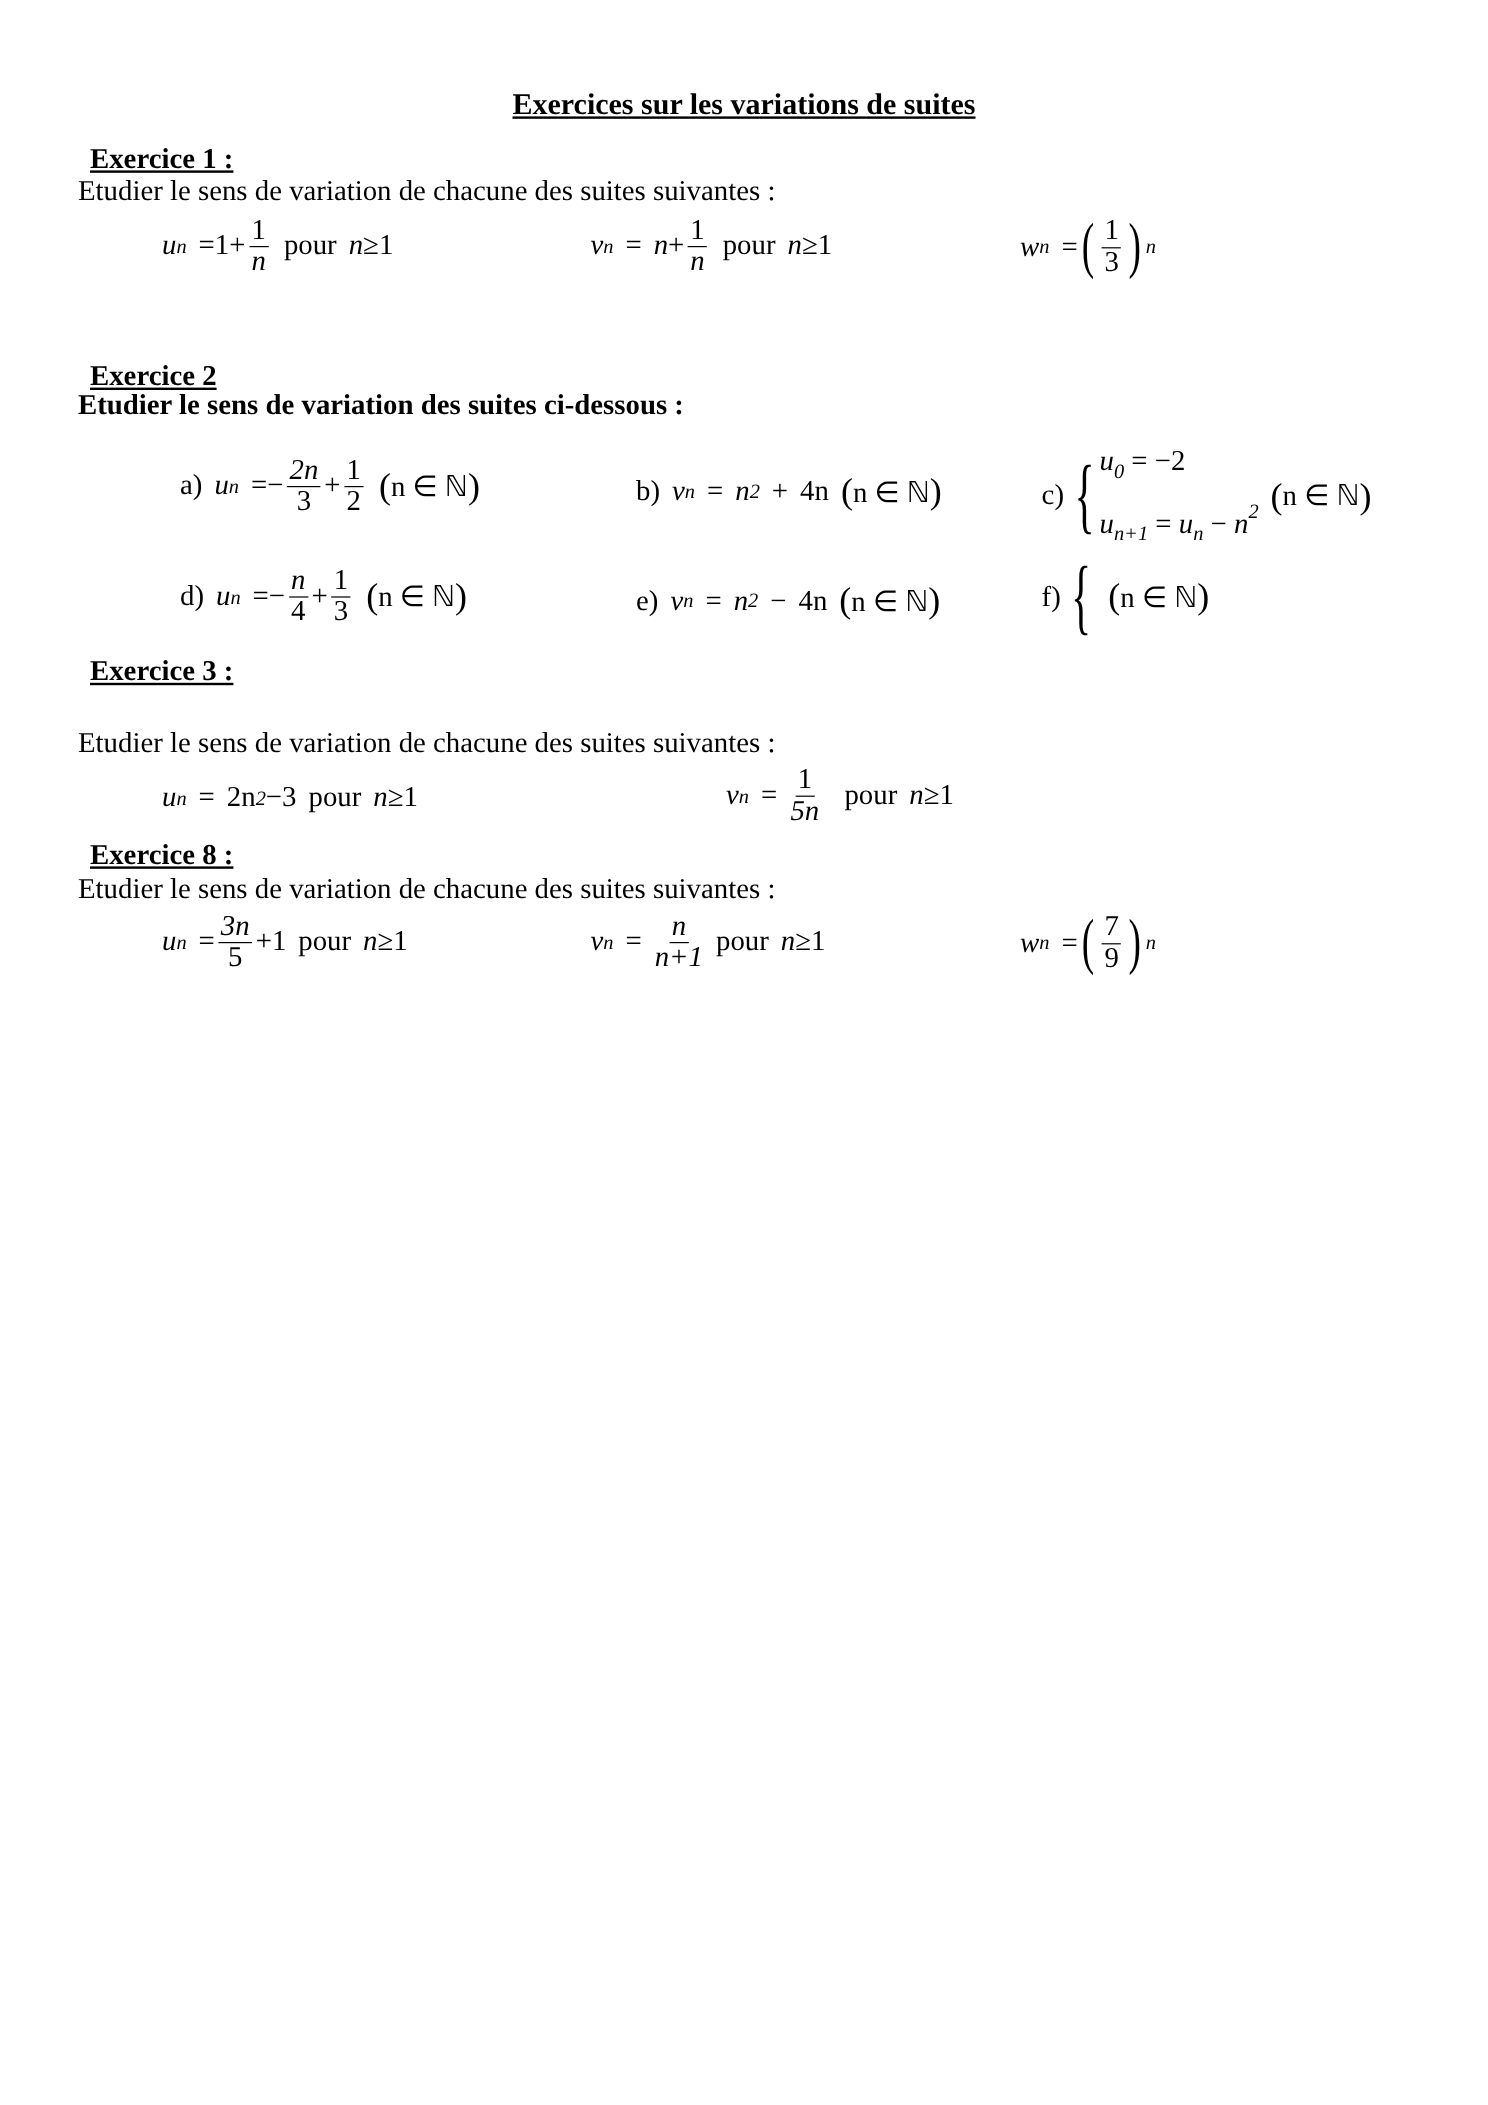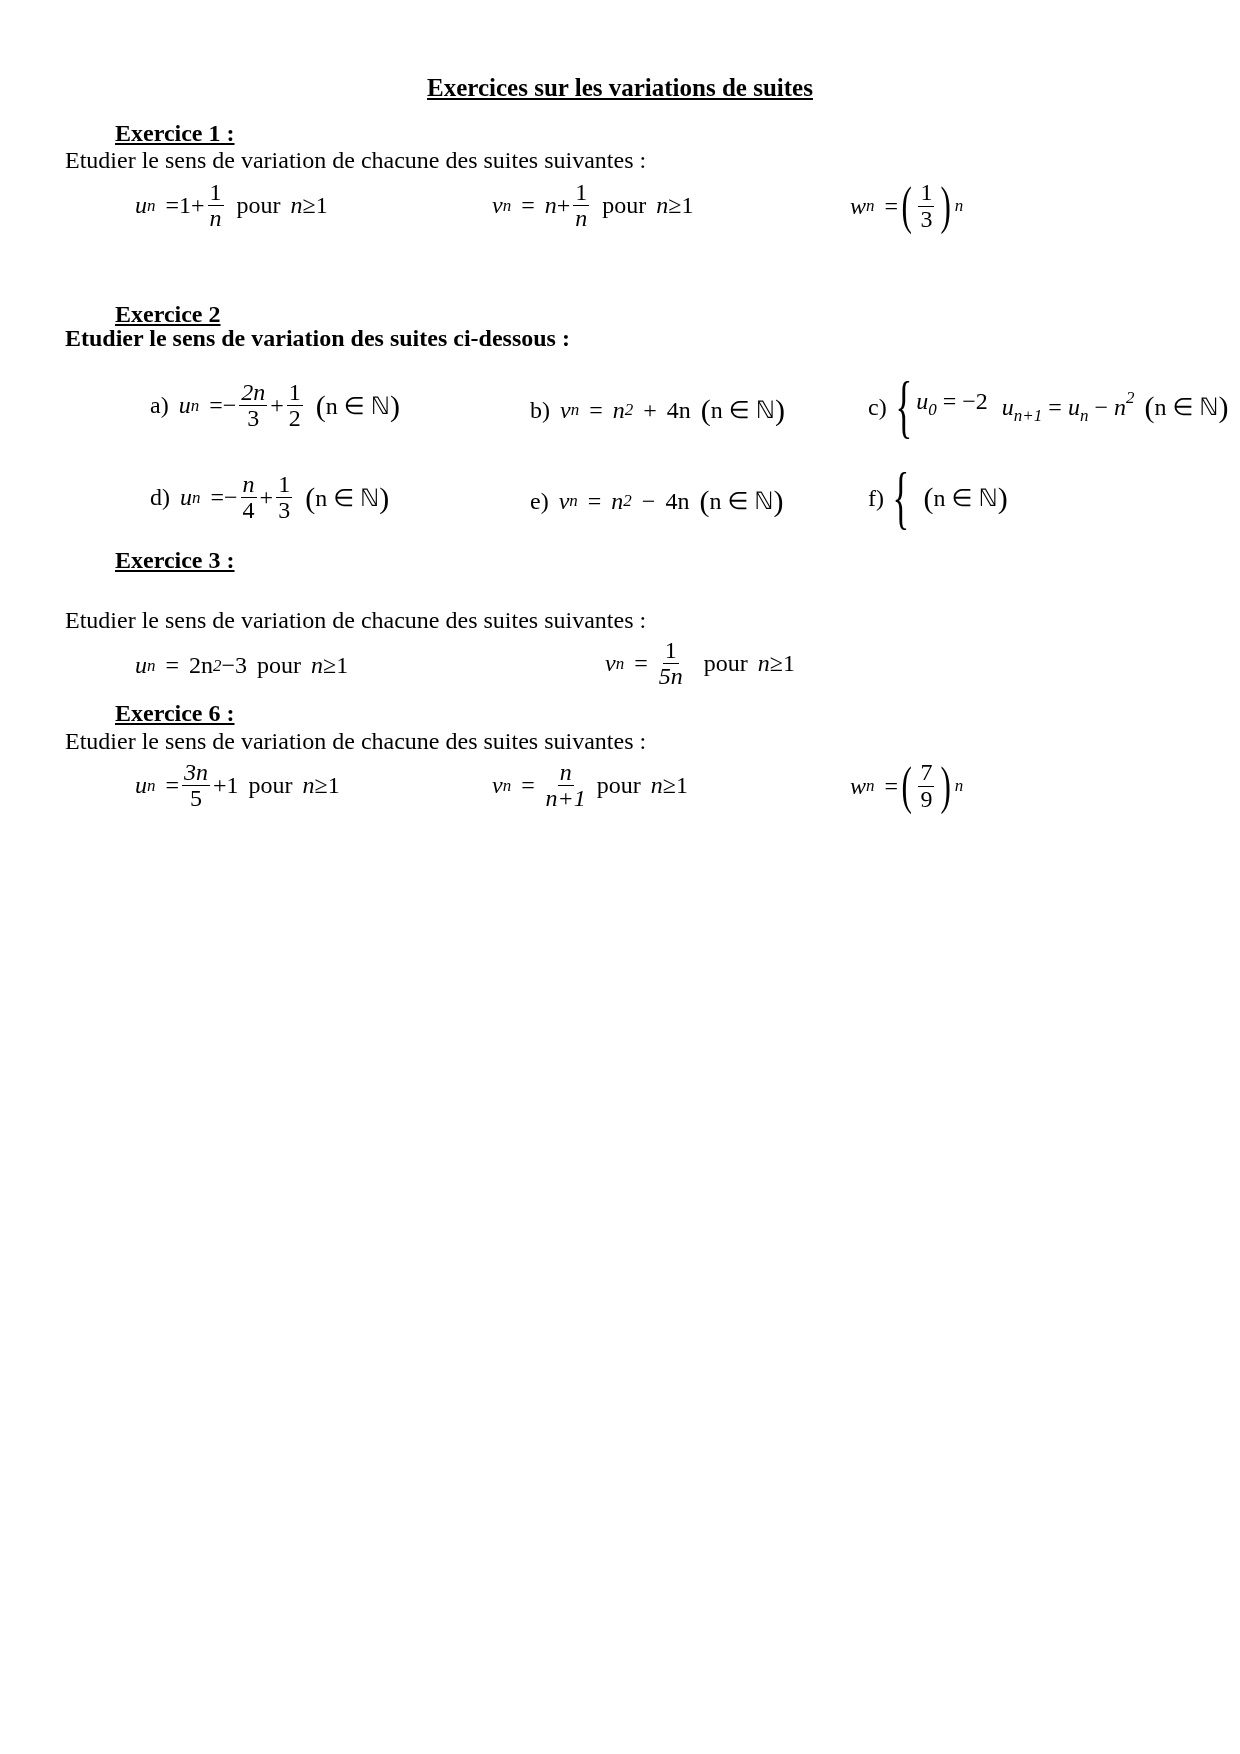--- a/index.html
+++ b/index.html
@@ -1,34 +1,34 @@
 <!DOCTYPE html>
 <html><head>
 <meta charset="utf-8">
 <style>
   html, body { margin:0; padding:0; background:#fff; }
   body { width:1240px; height:1754px; position:relative; font-family:"Liberation Serif", serif; color:#000; overflow:hidden; }
   .abs { position:absolute; white-space:nowrap; }
   .title { left:0; width:1240px; top:74px; text-align:center; font-size:25px; font-weight:bold; }
   .title span { text-decoration:underline;font-family:Liberation Serif, serif; }
-  .h { font-size:24px; font-weight:bold; text-decoration:underline; left:75px;margin-left:40px; }
+  .h { font-size:24px; font-weight:bold; text-decoration:underline; left:75px; }
   .p { font-size:24px; left:65px; }
   .m { font-size:24px; display:flex; align-items:center; }
   .i { font-style:italic; }
   sub { font-size:17px; vertical-align:-6px; font-style:italic; }
   sup { font-size:17px; vertical-align:12px; font-style:italic; }
   .frac { display:inline-flex; flex-direction:column; align-items:center; vertical-align:middle; margin:0 3px; line-height:1.05; }
   .frac .num { border-bottom:1.5px solid #000; padding:0 2px; }
   .frac .den { padding:0 2px; }
   .paren { display:inline-flex; align-items:center; }
   .paren .br { font-size:52px; font-weight:100; transform:scaleX(0.6); line-height:1; }
   .sp { display:inline-block; width:10px; }
   .sys { display:inline-flex; align-items:center; }
   .sys .brace { font-size:70px; transform:scaleX(0.5); line-height:1; margin-right:-4px; }
-  .sys .lines { display:flex; gap:14px; }
+  .sys .lines { display:flex; flex-direction:column; gap:14px; }
   .small-paren { font-size:30px; }
 </style>
 </head>
 <body>
 
 <div class="abs title"><span>Exercices sur les variations de suites</span></div>
 
 <div class="abs h" style="top:120px;">Exercice 1 :</div>
 <div class="abs p" style="top:147px;">Etudier le sens de variation de chacune des suites suivantes :</div>
 
@@ -228,21 +228,21 @@
       <span class="num">1</span>
       <span class="den i">5n</span>
     </span>
   <span class="sp"></span>
     <span>pour</span>
     <span class="sp"></span>
     <span class="i">n</span>
     <span>≥1</span>
 </div>
 
-<div class="abs h" style="top:700px;">Exercice 6 :</div>
+<div class="abs h" style="top:700px;">Exercice 8 :</div>
 <div class="abs p" style="top:728px;">Etudier le sens de variation de chacune des suites suivantes :</div>
 
 <div class="abs m" style="left:135px; top:760px;">
   <span class="i">u</span>
     <sub>n</sub>
     <span class="sp"></span>
   <span>=</span>
   <span class="frac">
       <span class="num i">3n</span>
       <span class="den">5</span>

